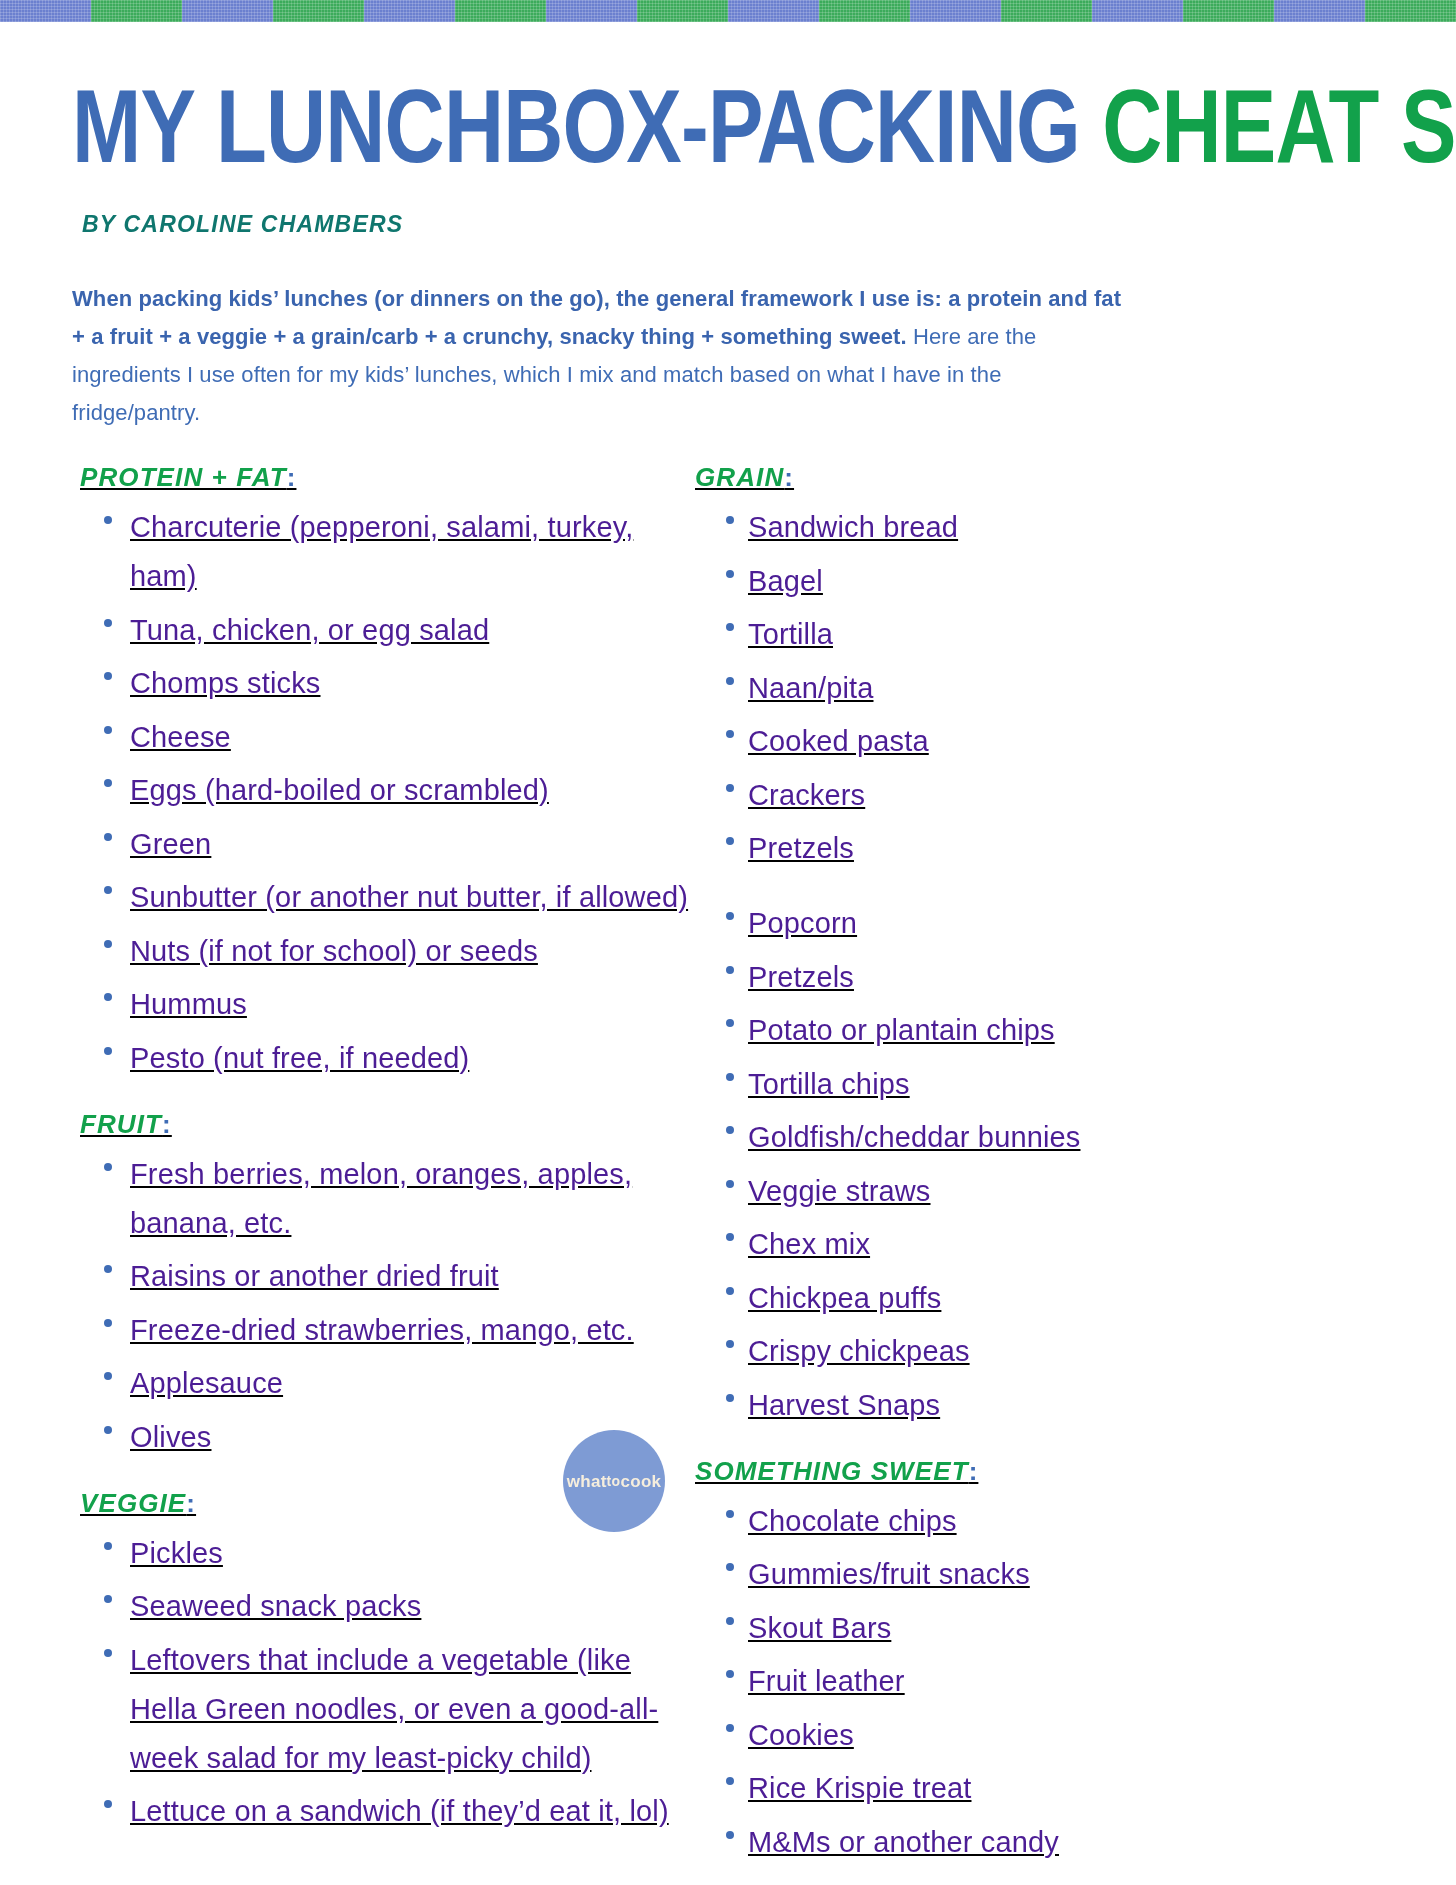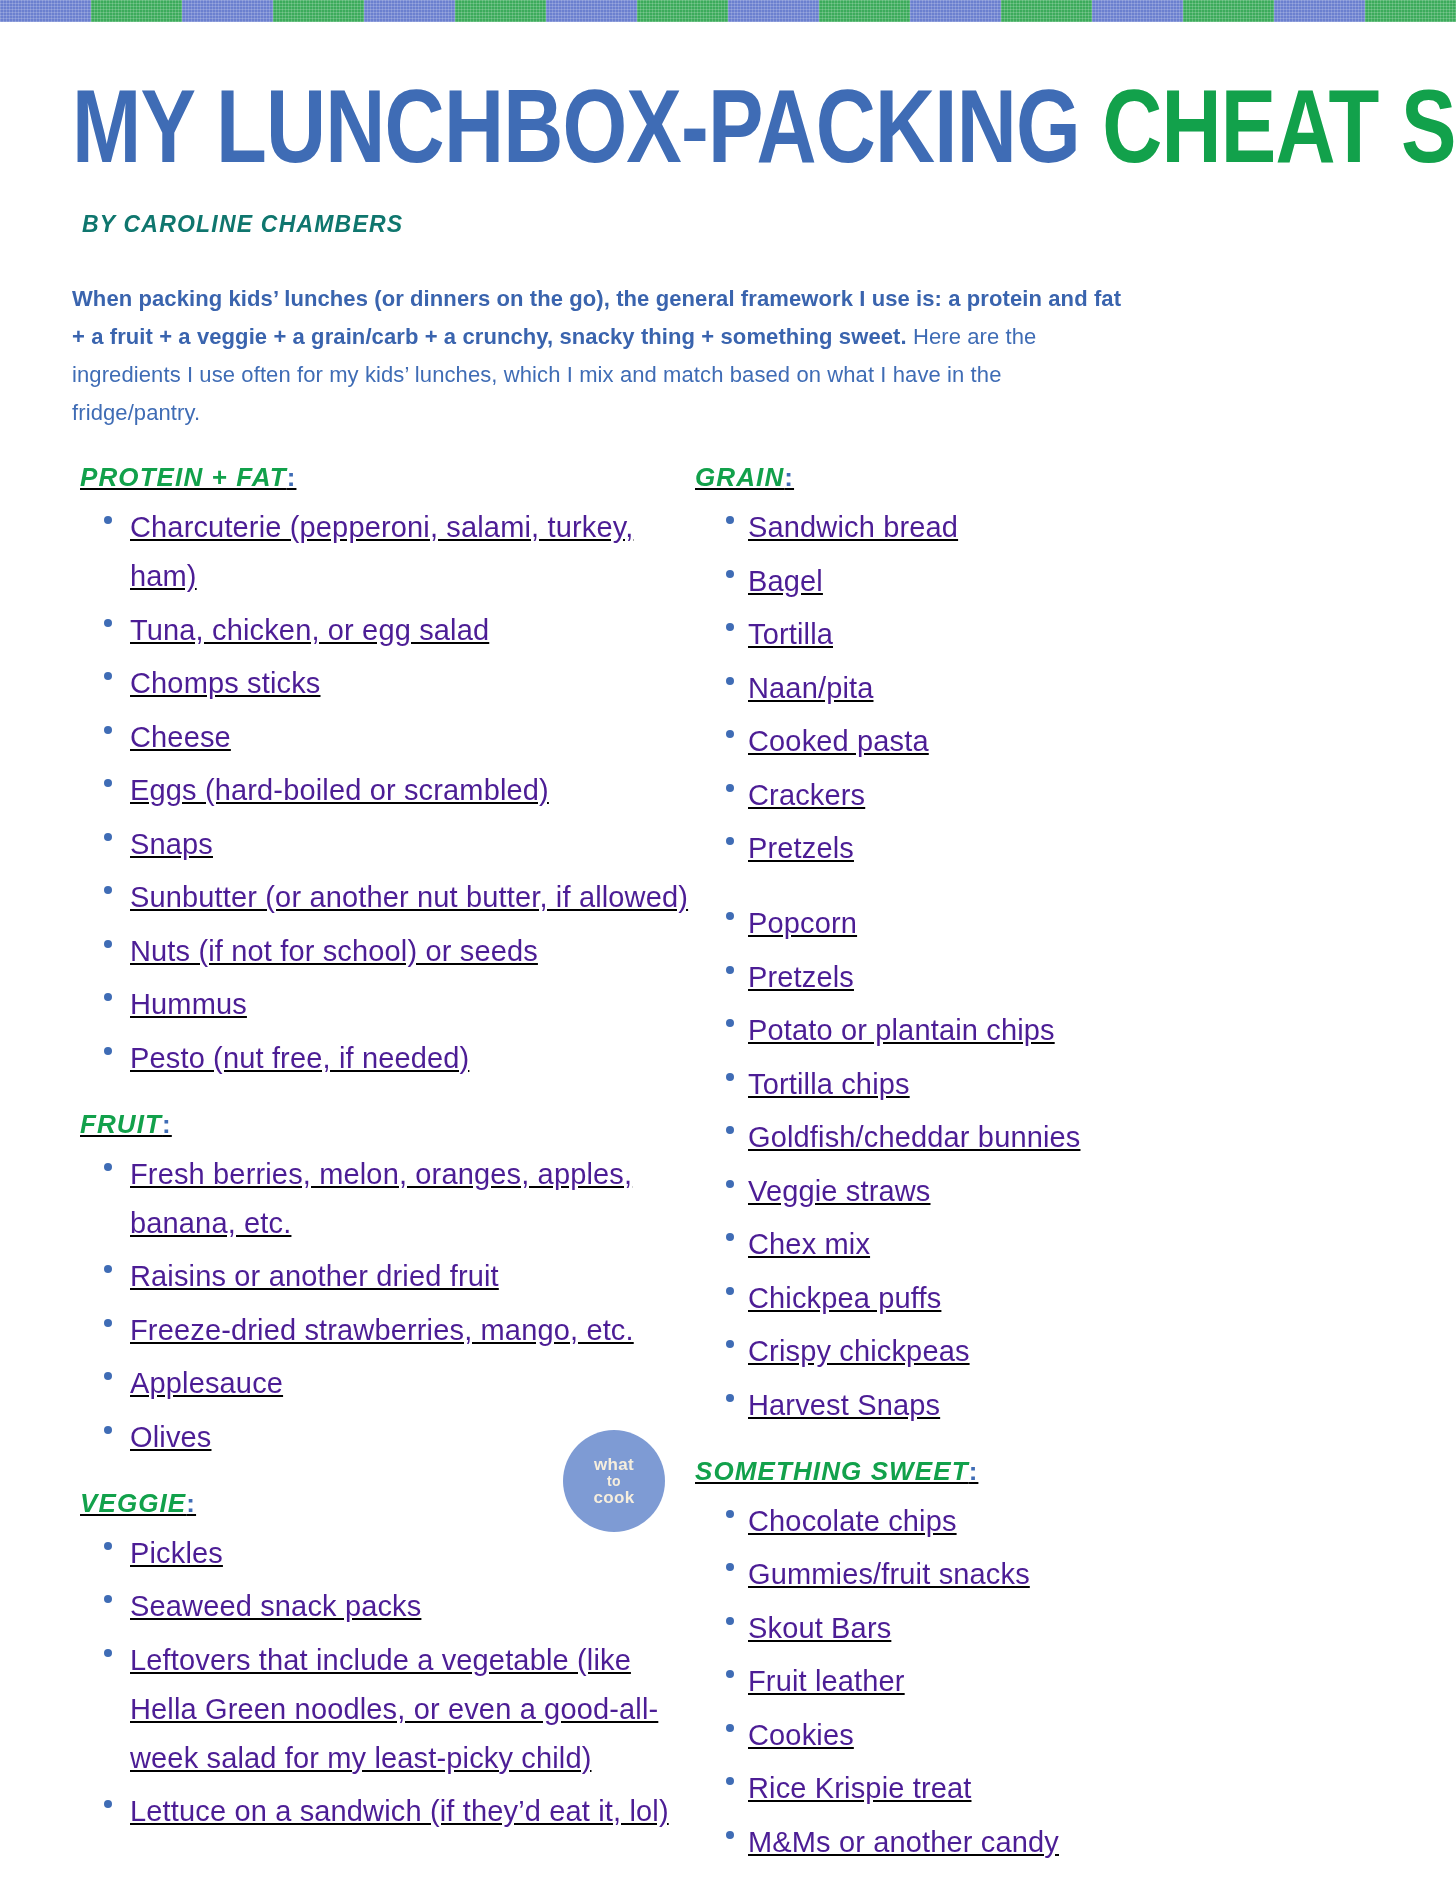--- a/index.html
+++ b/index.html
@@ -145,21 +145,20 @@
   
   #logo {
     position: absolute;
     left: 563px;
     top: 1430px;
     width: 102px;
     height: 102px;
     border-radius: 50%;
     background: #7e9bd4;
     display: flex;
-    flex-direction: column;
     align-items: center;
     justify-content: center;
   }
   #logo .lg-line {
     font-family: "Liberation Sans Narrow", "Liberation Sans", sans-serif;
     font-weight: 700;
     font-size: 17px;
     line-height: 17px;
     color: #f6eedd;
     letter-spacing: 0.3px;
@@ -234,21 +233,21 @@
 
   <div class="column" id="col-left">
       <div class="section">
         <div class="sec-head"><span>PROTEIN + FAT</span><span class="colon">:</span></div>
         <ul class="items">
           <li><span class="bullet"></span><span>Charcuterie (pepperoni, salami, turkey, ham)</span></li>
           <li><span class="bullet"></span><span>Tuna, chicken, or egg salad</span></li>
           <li><span class="bullet"></span><span>Chomps sticks</span></li>
           <li><span class="bullet"></span><span>Cheese</span></li>
           <li><span class="bullet"></span><span>Eggs (hard-boiled or scrambled)</span></li>
-          <li><span class="bullet"></span><span>Snaps</span></li>
+          <li><span class="bullet"></span><span>Green</span></li>
           <li><span class="bullet"></span><span>Sunbutter (or another nut butter, if allowed)</span></li>
           <li><span class="bullet"></span><span>Nuts (if not for school) or seeds</span></li>
           <li><span class="bullet"></span><span>Hummus</span></li>
           <li><span class="bullet"></span><span>Pesto (nut free, if needed)</span></li>
         </ul>
       </div>
       <div class="section">
         <div class="sec-head"><span>FRUIT</span><span class="colon">:</span></div>
         <ul class="items">
           <li><span class="bullet"></span><span>Fresh berries, melon, oranges, apples, banana, etc.</span></li>

